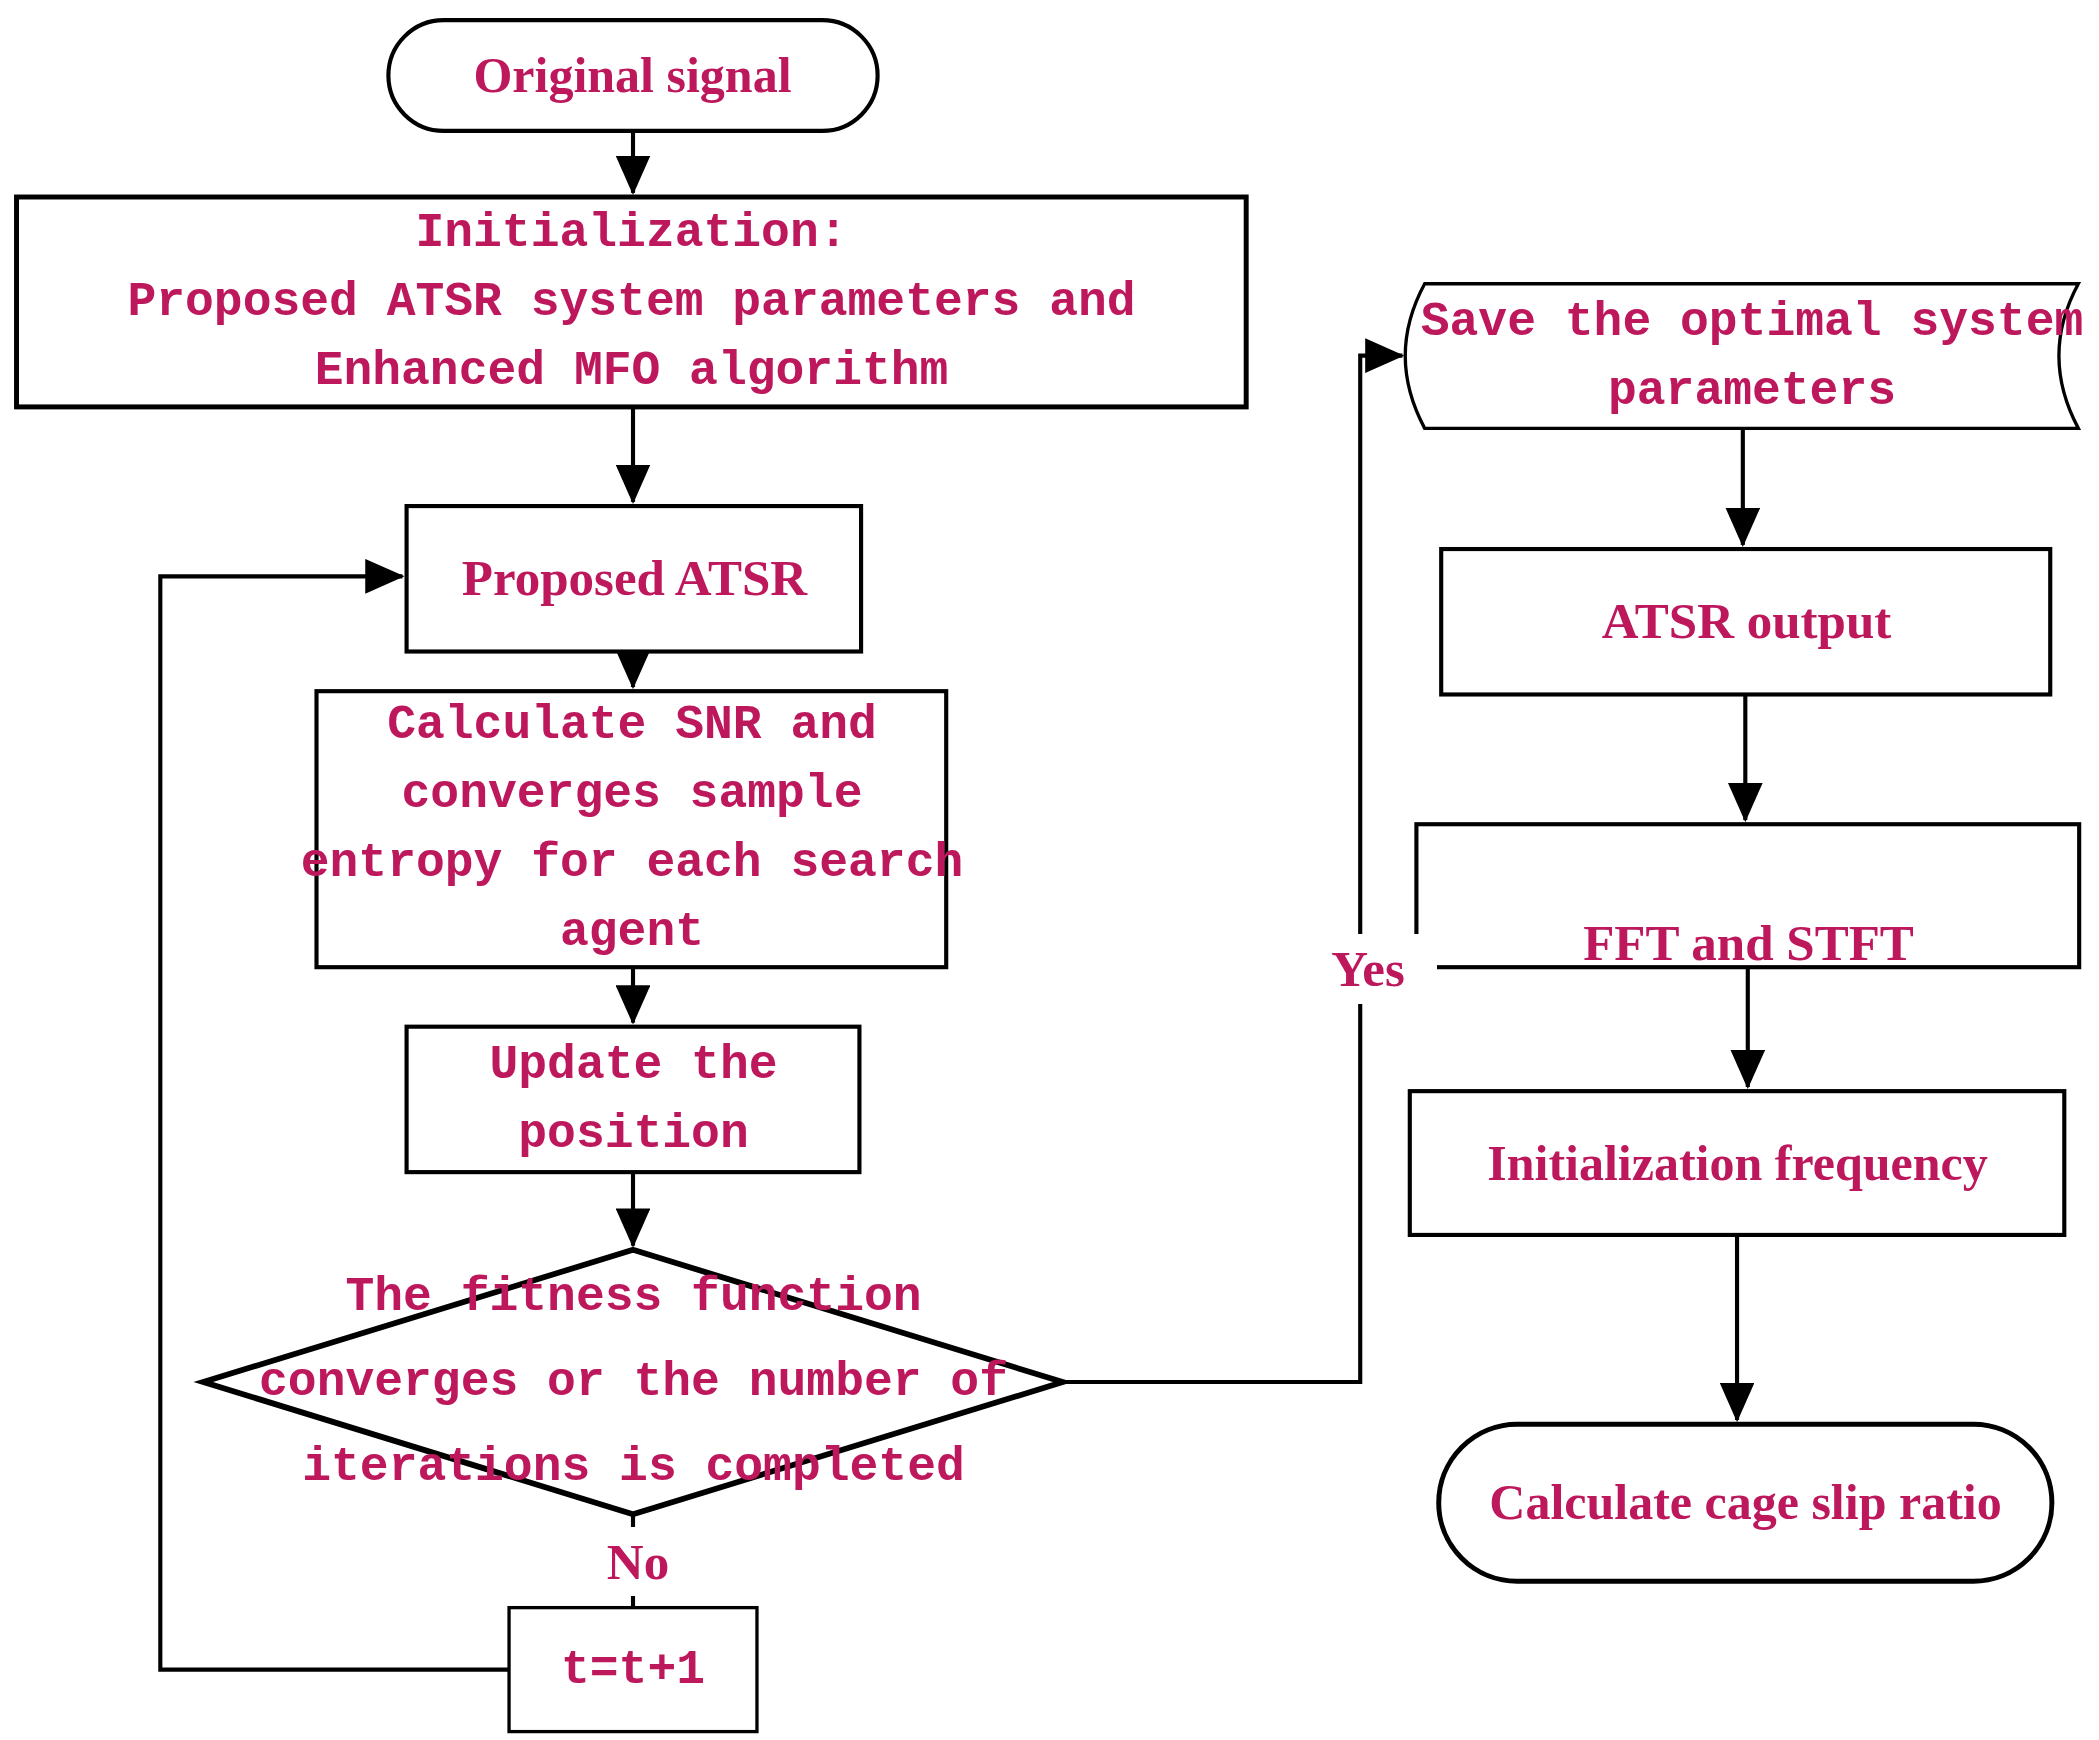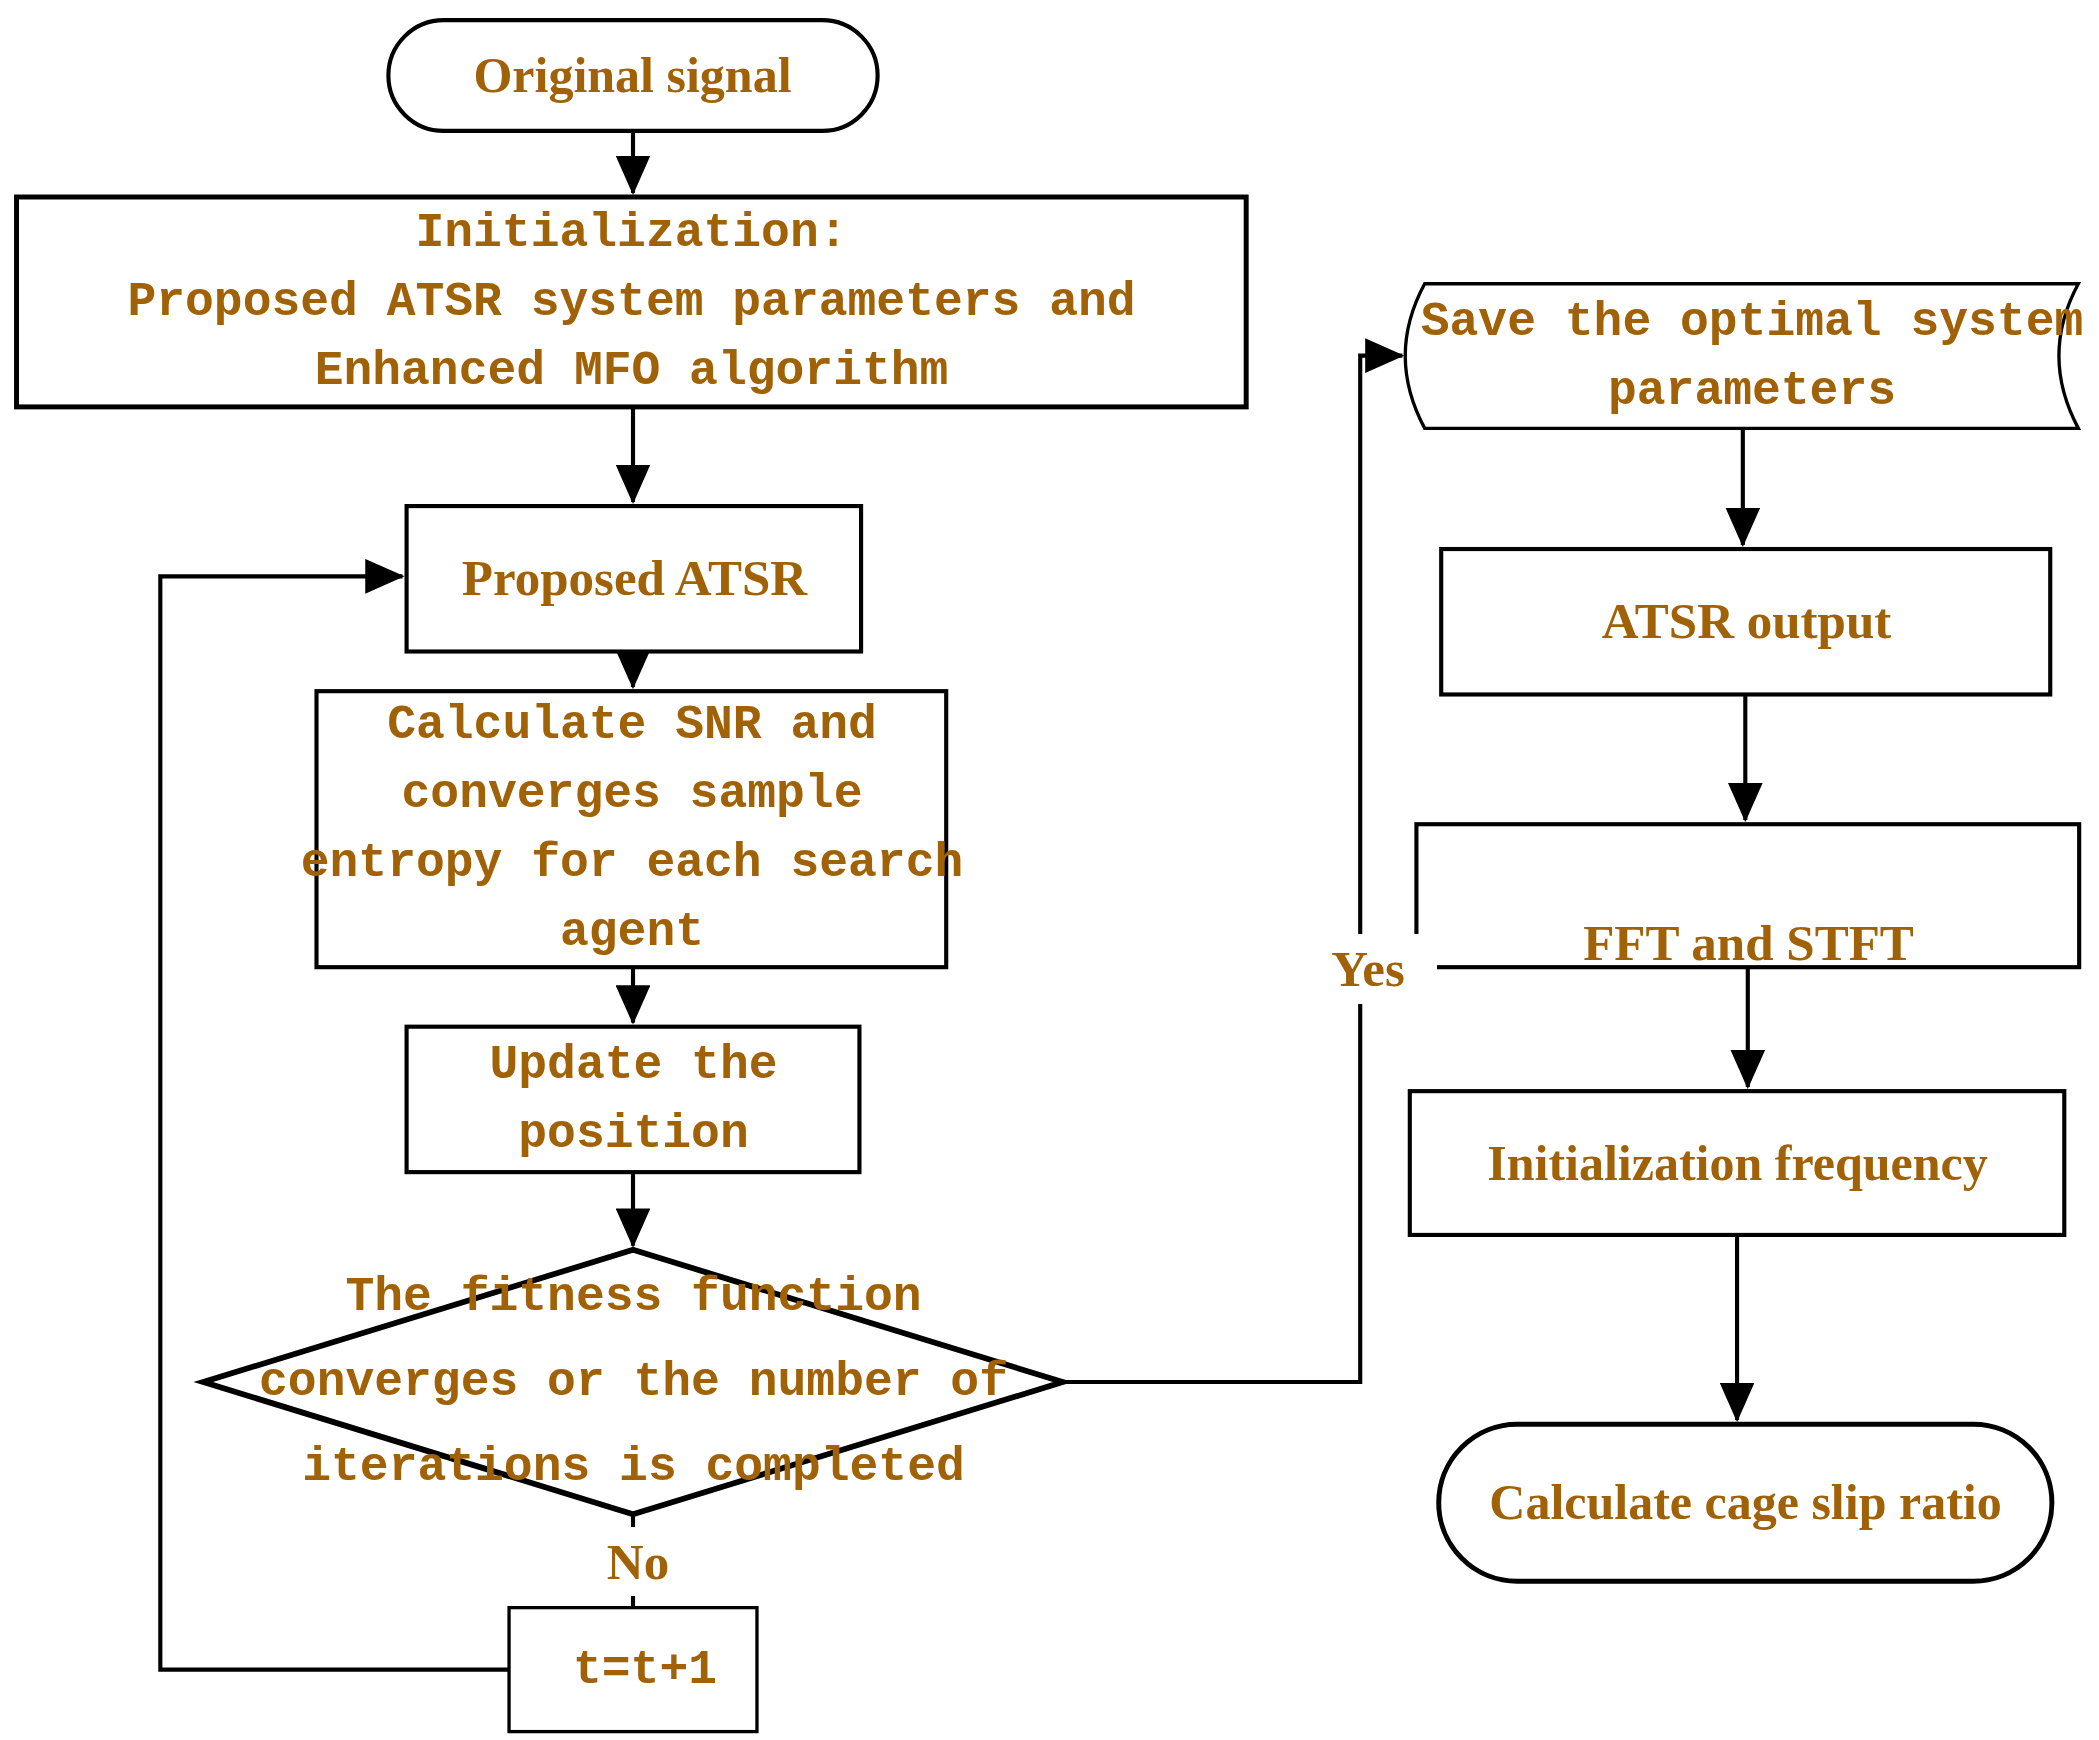--- a/index.html
+++ b/index.html
@@ -2,21 +2,21 @@
 <html style="font-size:13.2px"><head>
 <meta charset="utf-8">
 <style>
   html,body{margin:0;padding:0;background:#ffffff;}
   .canvas{
     position:relative;
     width:2099px;height:1741px;
     background:#ffffff;
     font-family:"Liberation Serif", serif;
     font-weight:bold;
-    color:#a16207;
+    color:#be185d;
     overflow:hidden;
   }
   .shapes{position:absolute;left:0;top:0;width:2099px;height:1741px;}
   .label{
     position:absolute;
     display:flex;flex-direction:column;
     justify-content:center;align-items:center;
     text-align:center;
     white-space:nowrap;
   }
@@ -103,21 +103,21 @@
   </div>
 
   <div class="label fs58 diamond-lines" style="left:220px;top:1250px;width:827px;height:265px;">
     <span class="ln">The fitness function</span>
     <span class="ln">converges or the number of</span>
     <span class="ln">iterations is completed</span>
   </div>
 
   <div class="edge-label" style="left:571px;top:1527px;width:124px;height:69px;">No</div>
 
-  <div class="label fs58" style="left:521px;top:1608px;width:248px;height:124px;">
+  <div class="label fs58" style="left:509px;top:1608px;width:248px;height:124px;">
     <span class="ln">t=t+1</span>
   </div>
 
   <div class="edge-label" style="left:1299px;top:934px;width:128px;height:70px;">Yes</div>
 
   <div class="label fs58" style="left:1425px;top:284px;width:654px;height:145px;">
     <span class="ln">Save the optimal system</span>
     <span class="ln">parameters</span>
   </div>
 

